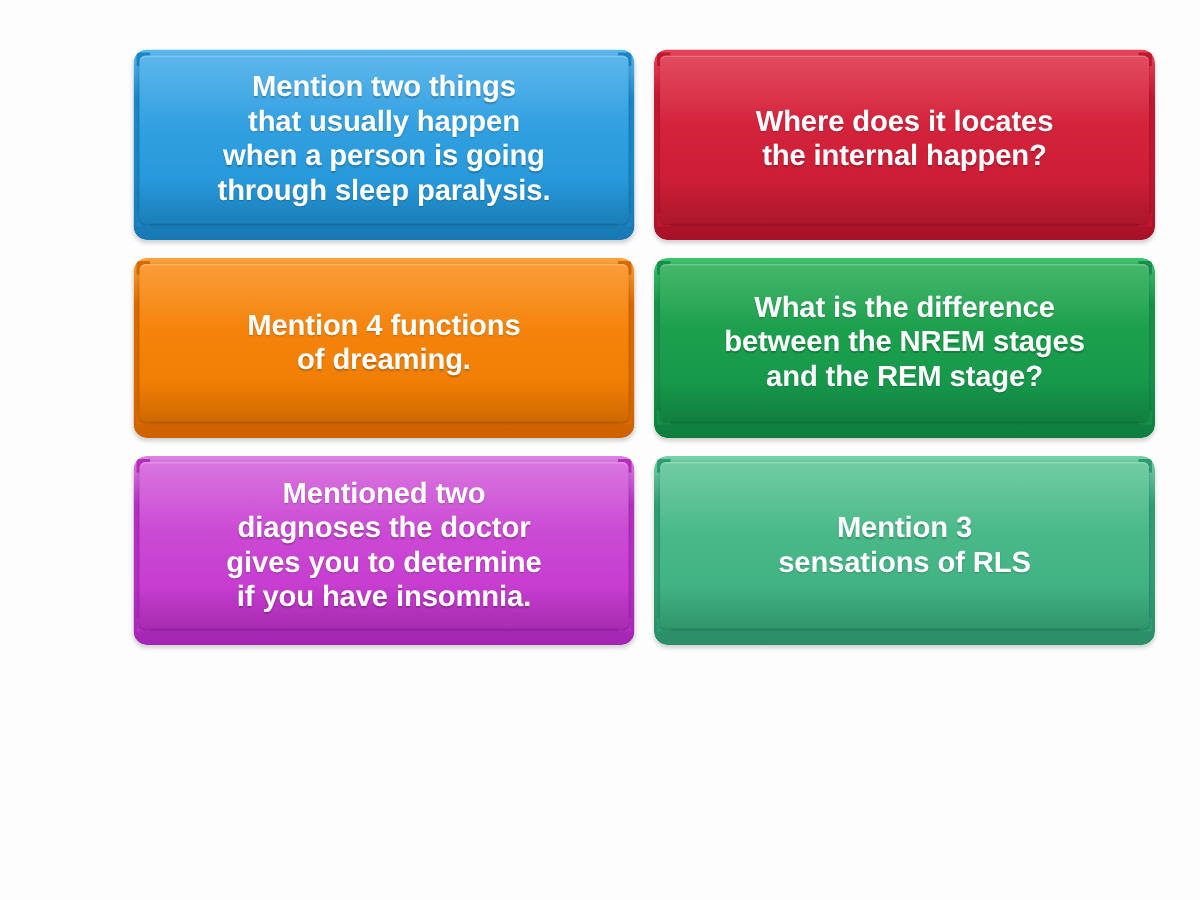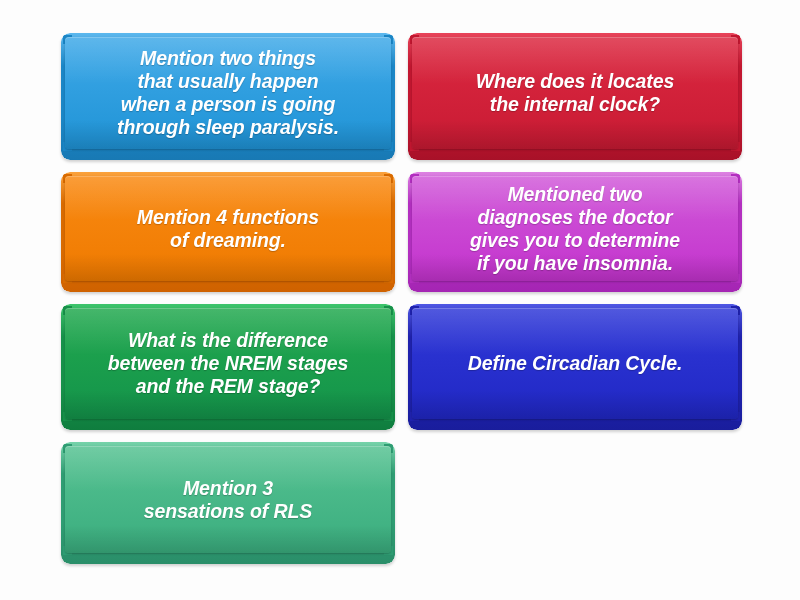--- a/index.html
+++ b/index.html
@@ -13,22 +13,21 @@
     background: #fdfdfd;
     font-family: "Liberation Sans", sans-serif;
     overflow: hidden;
   }
 
   #board {
     position: relative;
     width: 688px;
     height: 600px;
     box-sizing: border-box;
-    padding: 33px 60px 35px 61px;
-    font-style: italic;
+    padding: 33px 60px 35px 89px;
   }
 
   .grid {
     display: grid;
     grid-template-columns: 334px 334px;
     grid-template-rows: 127px 120px 126px 122px;
     column-gap: 13px;
     row-gap: 12px;
     align-content: start;
   }
@@ -137,73 +136,63 @@
     </div>
 
     <div class="card">
       <div class="shell" style="background: linear-gradient(rgb(232, 68, 90) 0%, rgb(194, 23, 48) 26%, rgb(194, 23, 48) 66%, rgb(168, 17, 40) 100%);"></div>
       <div class="notch-tl" style="background: rgb(194, 23, 48);"></div>
       <div class="notch-tr" style="background: rgb(194, 23, 48);"></div>
       <div class="notch-bl" style="background: rgb(194, 23, 48);"></div>
       <div class="notch-br" style="background: rgb(194, 23, 48);"></div>
       <div class="face" style="background: linear-gradient(rgb(220, 41, 65) 0%, rgb(200, 26, 51) 100%); box-shadow: rgba(255, 255, 255, 0.22) 0px 1px 0px inset, rgba(0, 0, 0, 0.22) 0px 1px 2px;">
         <div class="label">Where does it locates
-the internal clock?</div>
+the internal happen?</div>
       </div>
     </div>
 
     <div class="card">
       <div class="shell" style="background: linear-gradient(rgb(251, 162, 60) 0%, rgb(217, 107, 0) 26%, rgb(217, 107, 0) 66%, rgb(207, 98, 0) 100%);"></div>
       <div class="notch-tl" style="background: rgb(217, 107, 0);"></div>
       <div class="notch-tr" style="background: rgb(217, 107, 0);"></div>
       <div class="notch-bl" style="background: rgb(217, 107, 0);"></div>
       <div class="notch-br" style="background: rgb(217, 107, 0);"></div>
       <div class="face" style="background: linear-gradient(rgb(249, 138, 19) 0%, rgb(239, 122, 0) 100%); box-shadow: rgba(255, 255, 255, 0.22) 0px 1px 0px inset, rgba(0, 0, 0, 0.22) 0px 1px 2px;">
         <div class="label">Mention 4 functions
 of dreaming.</div>
+      </div>
+    </div>
+
+    <div class="card">
+      <div class="shell" style="background: linear-gradient(rgb(62, 196, 108) 0%, rgb(23, 145, 74) 26%, rgb(23, 145, 74) 66%, rgb(15, 125, 62) 100%);"></div>
+      <div class="notch-tl" style="background: rgb(23, 145, 74);"></div>
+      <div class="notch-tr" style="background: rgb(23, 145, 74);"></div>
+      <div class="notch-bl" style="background: rgb(23, 145, 74);"></div>
+      <div class="notch-br" style="background: rgb(23, 145, 74);"></div>
+      <div class="face" style="background: linear-gradient(rgb(34, 169, 79) 0%, rgb(19, 147, 74) 100%); box-shadow: rgba(255, 255, 255, 0.22) 0px 1px 0px inset, rgba(0, 0, 0, 0.22) 0px 1px 2px;">
+        <div class="label">What is the difference
+between the NREM stages
+and the REM stage?</div>
       </div>
     </div>
 
     <div class="card">
       <div class="shell" style="background: linear-gradient(rgb(221, 130, 226) 0%, rgb(179, 47, 192) 26%, rgb(179, 47, 192) 66%, rgb(164, 37, 179) 100%);"></div>
       <div class="notch-tl" style="background: rgb(179, 47, 192);"></div>
       <div class="notch-tr" style="background: rgb(179, 47, 192);"></div>
       <div class="notch-bl" style="background: rgb(179, 47, 192);"></div>
       <div class="notch-br" style="background: rgb(179, 47, 192);"></div>
       <div class="face" style="background: linear-gradient(rgb(209, 90, 217) 0%, rgb(195, 51, 205) 100%); box-shadow: rgba(255, 255, 255, 0.22) 0px 1px 0px inset, rgba(0, 0, 0, 0.22) 0px 1px 2px;">
         <div class="label">Mentioned two
 diagnoses the doctor
 gives you to determine
 if you have insomnia.</div>
       </div>
     </div>
 
-    <div class="card">
-      <div class="shell" style="background: linear-gradient(rgb(62, 196, 108) 0%, rgb(23, 145, 74) 26%, rgb(23, 145, 74) 66%, rgb(15, 125, 62) 100%);"></div>
-      <div class="notch-tl" style="background: rgb(23, 145, 74);"></div>
-      <div class="notch-tr" style="background: rgb(23, 145, 74);"></div>
-      <div class="notch-bl" style="background: rgb(23, 145, 74);"></div>
-      <div class="notch-br" style="background: rgb(23, 145, 74);"></div>
-      <div class="face" style="background: linear-gradient(rgb(34, 169, 79) 0%, rgb(19, 147, 74) 100%); box-shadow: rgba(255, 255, 255, 0.22) 0px 1px 0px inset, rgba(0, 0, 0, 0.22) 0px 1px 2px;">
-        <div class="label">What is the difference
-between the NREM stages
-and the REM stage?</div>
-      </div>
-    </div>
-
-    <div class="card">
-      <div class="shell" style="background: linear-gradient(rgb(79, 87, 227) 0%, rgb(31, 34, 173) 26%, rgb(31, 34, 173) 66%, rgb(25, 29, 156) 100%);"></div>
-      <div class="notch-tl" style="background: rgb(31, 34, 173);"></div>
-      <div class="notch-tr" style="background: rgb(31, 34, 173);"></div>
-      <div class="notch-bl" style="background: rgb(31, 34, 173);"></div>
-      <div class="notch-br" style="background: rgb(31, 34, 173);"></div>
-      <div class="face" style="background: linear-gradient(rgb(48, 57, 216) 0%, rgb(32, 39, 196) 100%); box-shadow: rgba(255, 255, 255, 0.22) 0px 1px 0px inset, rgba(0, 0, 0, 0.22) 0px 1px 2px;">
-        <div class="label">Define Circadian Cycle.</div>
-      </div>
-    </div>
 
     <div class="card">
       <div class="shell" style="background: linear-gradient(rgb(118, 211, 170) 0%, rgb(47, 157, 115) 26%, rgb(47, 157, 115) 66%, rgb(42, 142, 105) 100%);"></div>
       <div class="notch-tl" style="background: rgb(47, 157, 115);"></div>
       <div class="notch-tr" style="background: rgb(47, 157, 115);"></div>
       <div class="notch-bl" style="background: rgb(47, 157, 115);"></div>
       <div class="notch-br" style="background: rgb(47, 157, 115);"></div>
       <div class="face" style="background: linear-gradient(rgb(86, 194, 146) 0%, rgb(58, 173, 126) 100%); box-shadow: rgba(255, 255, 255, 0.22) 0px 1px 0px inset, rgba(0, 0, 0, 0.22) 0px 1px 2px;">
         <div class="label">Mention 3
 sensations of RLS</div>

